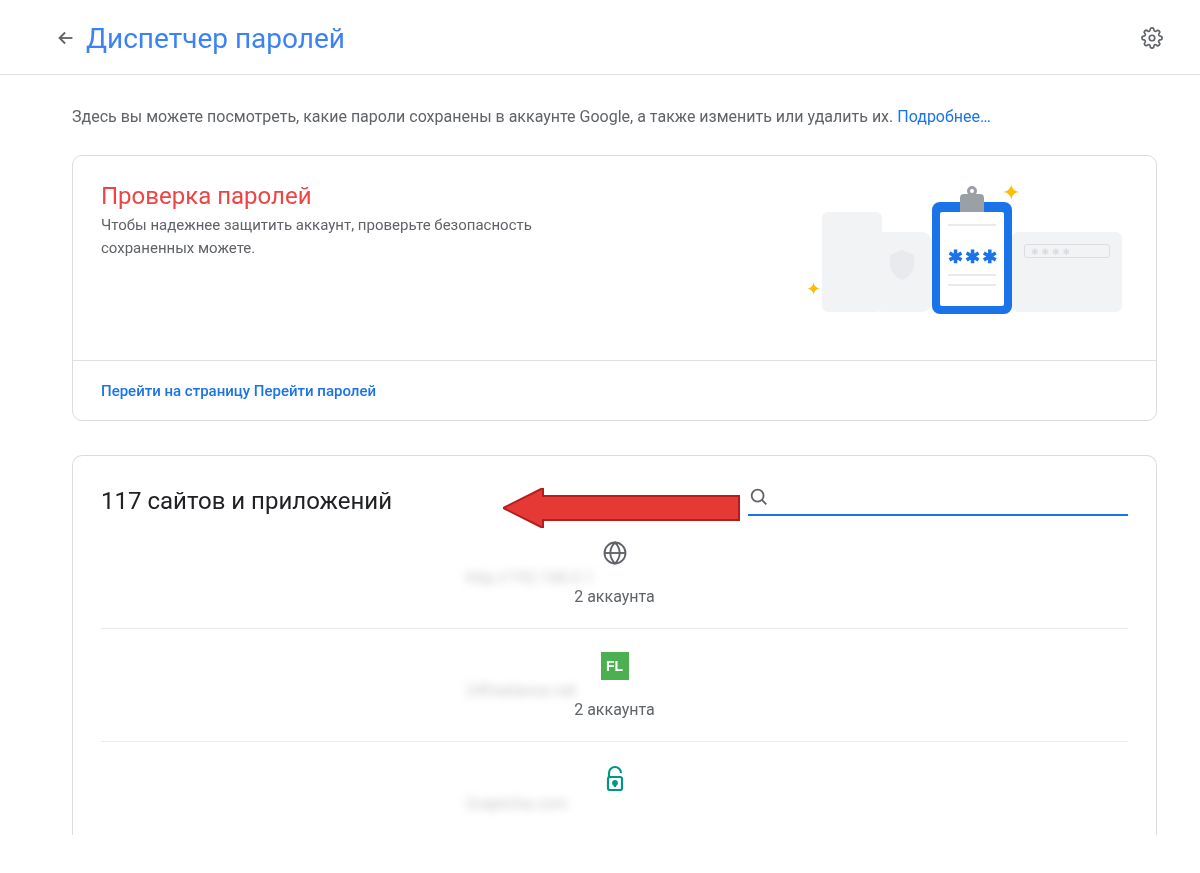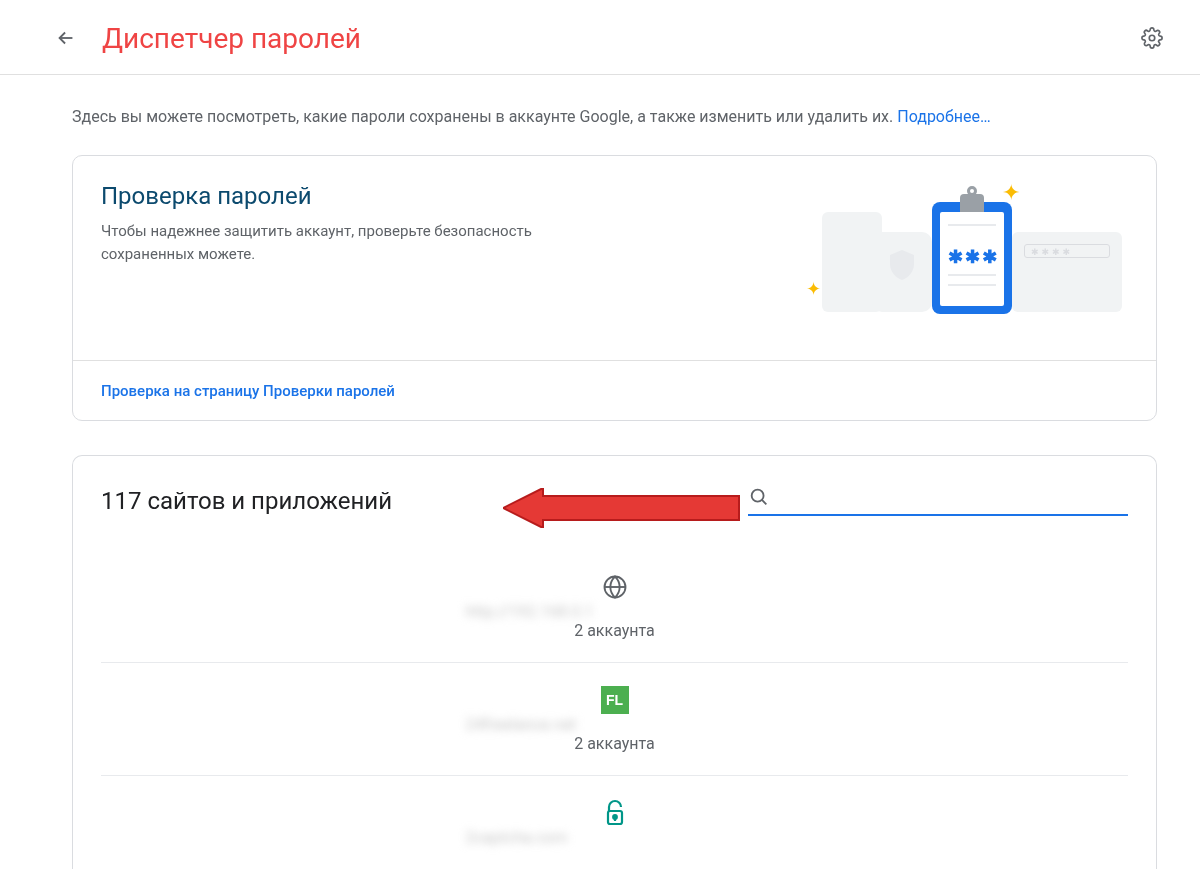--- a/index.html
+++ b/index.html
@@ -19,22 +19,22 @@
   }
   .back-btn {
     width: 40px; height: 40px;
     display: flex; align-items: center; justify-content: center;
     cursor: pointer; border-radius: 50%;
     color: #5f6368;
   }
   .page-title {
     font-size: 28px;
     font-weight: 400;
-    color: #ef4444;
-    margin-left: 16px;
+    color: #3b82f6;
+    margin-left: 0;
     flex: 1;
   }
   .gear-btn {
     width: 40px; height: 40px;
     display: flex; align-items: center; justify-content: center;
     cursor: pointer; border-radius: 50%;
     color: #5f6368;
   }
   .content {
     padding: 30px 43px 0 72px;
@@ -56,22 +56,22 @@
   .card-top {
     display: flex;
     padding: 26px 24px 28px 28px;
     gap: 24px;
     align-items: flex-start;
   }
   .card-text { flex: 1; }
   .card-title {
     font-size: 24px;
     font-weight: 400;
-    color: #0c4a6e;
-    margin-bottom: 10px;
+    color: #ef4444;
+    margin-bottom: 4px;
   }
   .card-desc {
     font-size: 15px;
     color: #5f6368;
     line-height: 1.5;
     max-width: 480px;
   }
   .card-illustration {
     width: 330px; height: 150px;
     position: relative;
@@ -92,21 +92,20 @@
   .list-card {
     border: 1px solid #dadce0;
     border-radius: 10px 10px 0 0;
     border-bottom: none;
     padding: 30px 28px 0 28px;
     position: relative;
   }
   .list-head {
     display: flex;
     align-items: center;
-    margin-bottom: 34px;
   }
   .list-title {
     font-size: 24px;
     font-weight: 400;
     color: #202124;
   }
   .search-wrap {
     margin-left: auto;
     display: flex;
     align-items: center;
@@ -230,21 +229,21 @@
         <div style="position:absolute; left:146px; top:42px; width:48px; height:2px; background:#e8eaed;"></div>
         <div style="position:absolute; left:146px; top:64px; font-size:18px; font-weight:700; color:#1a73e8; letter-spacing:2px;">✱✱✱</div>
         <div style="position:absolute; left:146px; top:92px; width:48px; height:2px; background:#e8eaed;"></div>
         <div style="position:absolute; left:146px; top:102px; width:48px; height:2px; background:#e8eaed;"></div>
 
         <span class="ill-star" style="left:200px; top:-2px; font-size:22px;">✦</span>
         <span class="ill-star" style="left:4px; top:96px; font-size:18px;">✦</span>
       </div>
     </div>
     <div class="card-bottom">
-      <a class="card-link">Проверка на страницу Проверки паролей</a>
+      <a class="card-link">Перейти на страницу Перейти паролей</a>
     </div>
   </div>
 
   <div class="list-card">
     <div class="list-head">
       <div class="list-title">117 сайтов и приложений</div>
       <div class="search-wrap">
         <svg width="22" height="22" viewBox="0 0 24 24" fill="none" stroke="currentColor" stroke-width="2">
             <circle cx="10.5" cy="10.5" r="6.5"></circle>
             <line x1="20" y1="20" x2="15.2" y2="15.2"></line>

